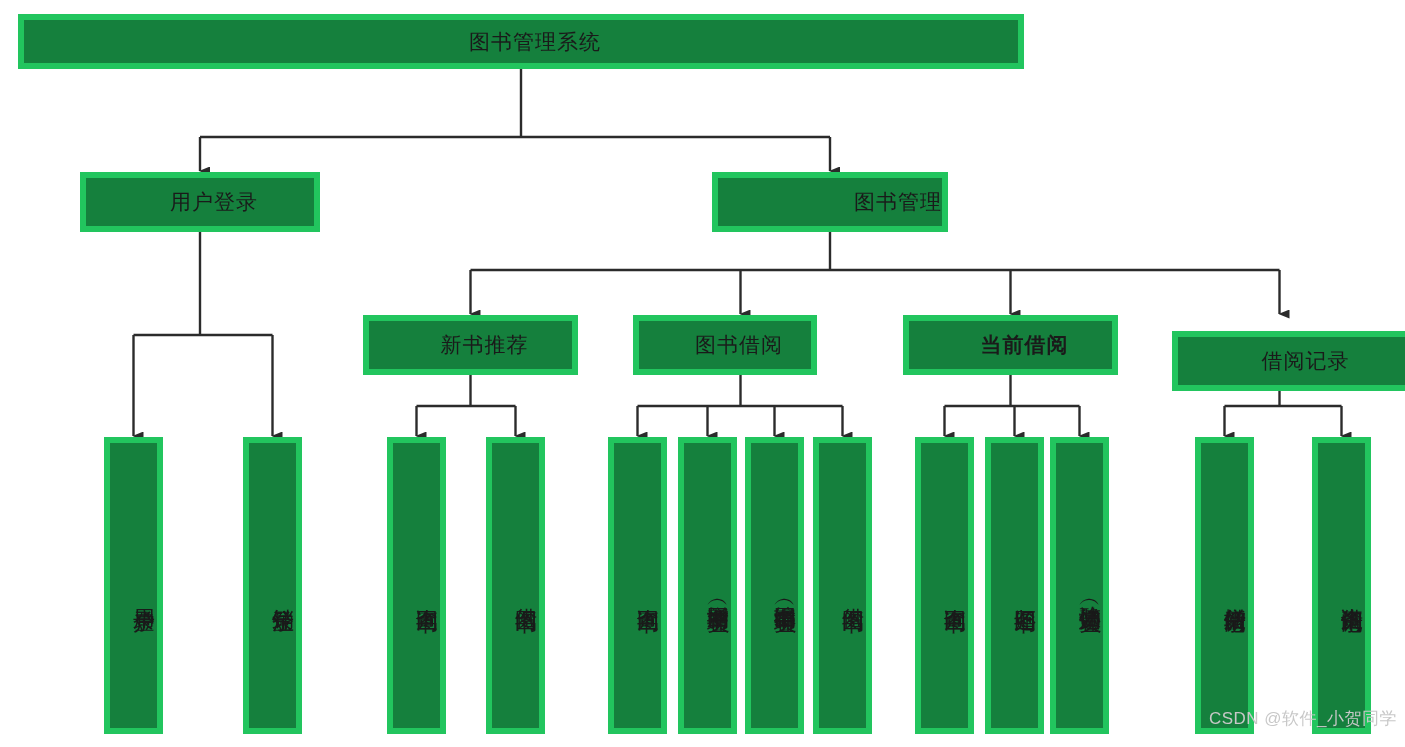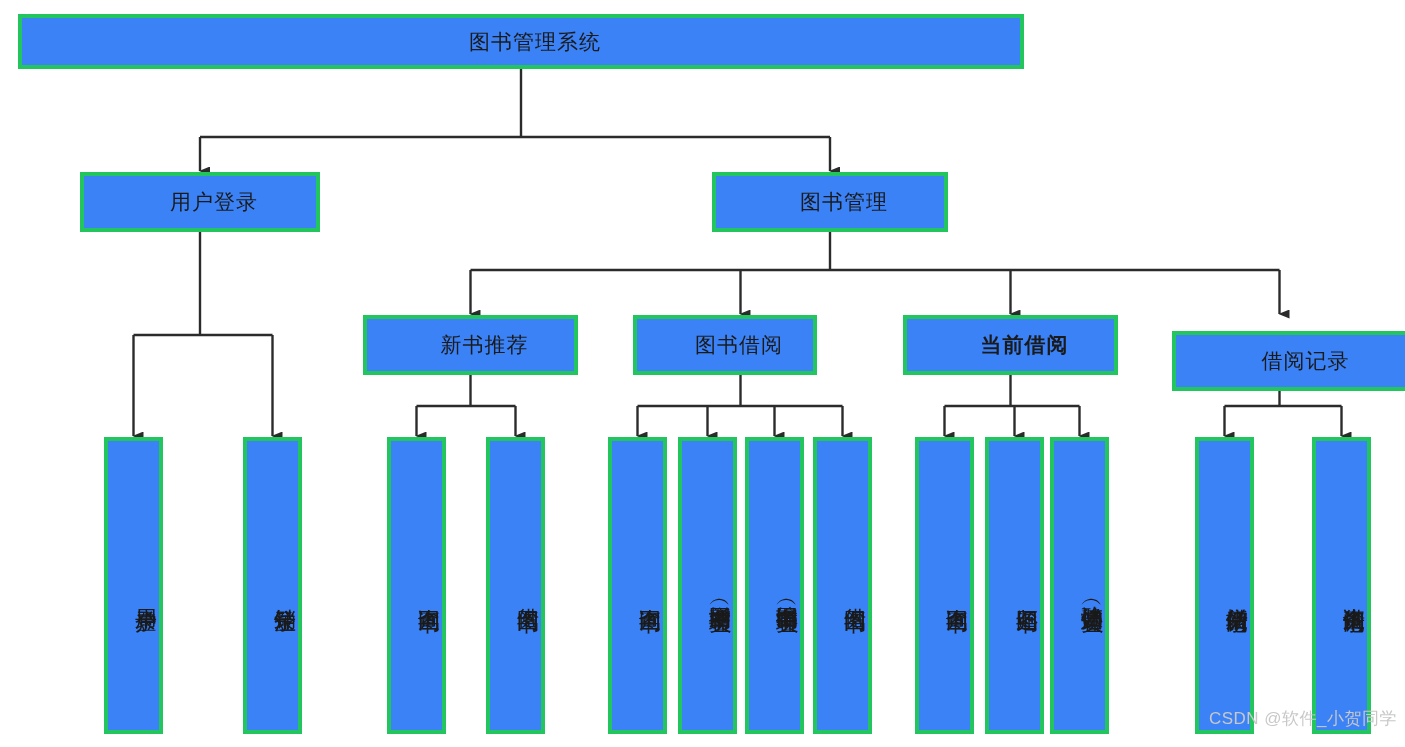--- a/index.html
+++ b/index.html
@@ -20,22 +20,22 @@
   #edges {
     position: absolute;
     left: 0;
     top: 0;
     width: 1405px;
     height: 747px;
   }
   .node {
     position: absolute;
     box-sizing: border-box;
-    border: 4px solid #22c55e;
-    background: #3b82f6;
+    border: 6px solid #22c55e;
+    background: #15803d;
     display: flex;
     align-items: center;
     justify-content: center;
     color: #1a1a1a;
     letter-spacing: 1px;
     padding-left: 28px;
   }
   .node.horiz {
     font-size: 21px;
     line-height: 1.2;
@@ -112,21 +112,21 @@
       </g>
   </svg>
 
   <div id="nodes">
       <div class="node horiz" style="left: 18px; top: 14px; width: 1006px; height: 55px;">
         <span>图书管理系统</span>
       </div>
       <div class="node horiz" style="left: 80px; top: 172px; width: 240px; height: 60px;">
         <span>用户登录</span>
       </div>
-      <div class="node horiz" style="left: 712px; top: 172px; width: 236px; height: 60px;">
+      <div class="node horiz" style="left: 712px; top: 172px; width: 236px; height: 60px; justify-content: flex-end;">
         <span>图书管理</span>
       </div>
       <div class="node horiz" style="left: 363px; top: 315px; width: 215px; height: 60px;">
         <span>新书推荐</span>
       </div>
       <div class="node horiz" style="left: 633px; top: 315px; width: 184px; height: 60px;">
         <span>图书借阅</span>
       </div>
       <div class="node horiz" style="left: 903px; top: 315px; width: 215px; height: 60px; font-weight: bold;">
         <span>当前借阅</span>

